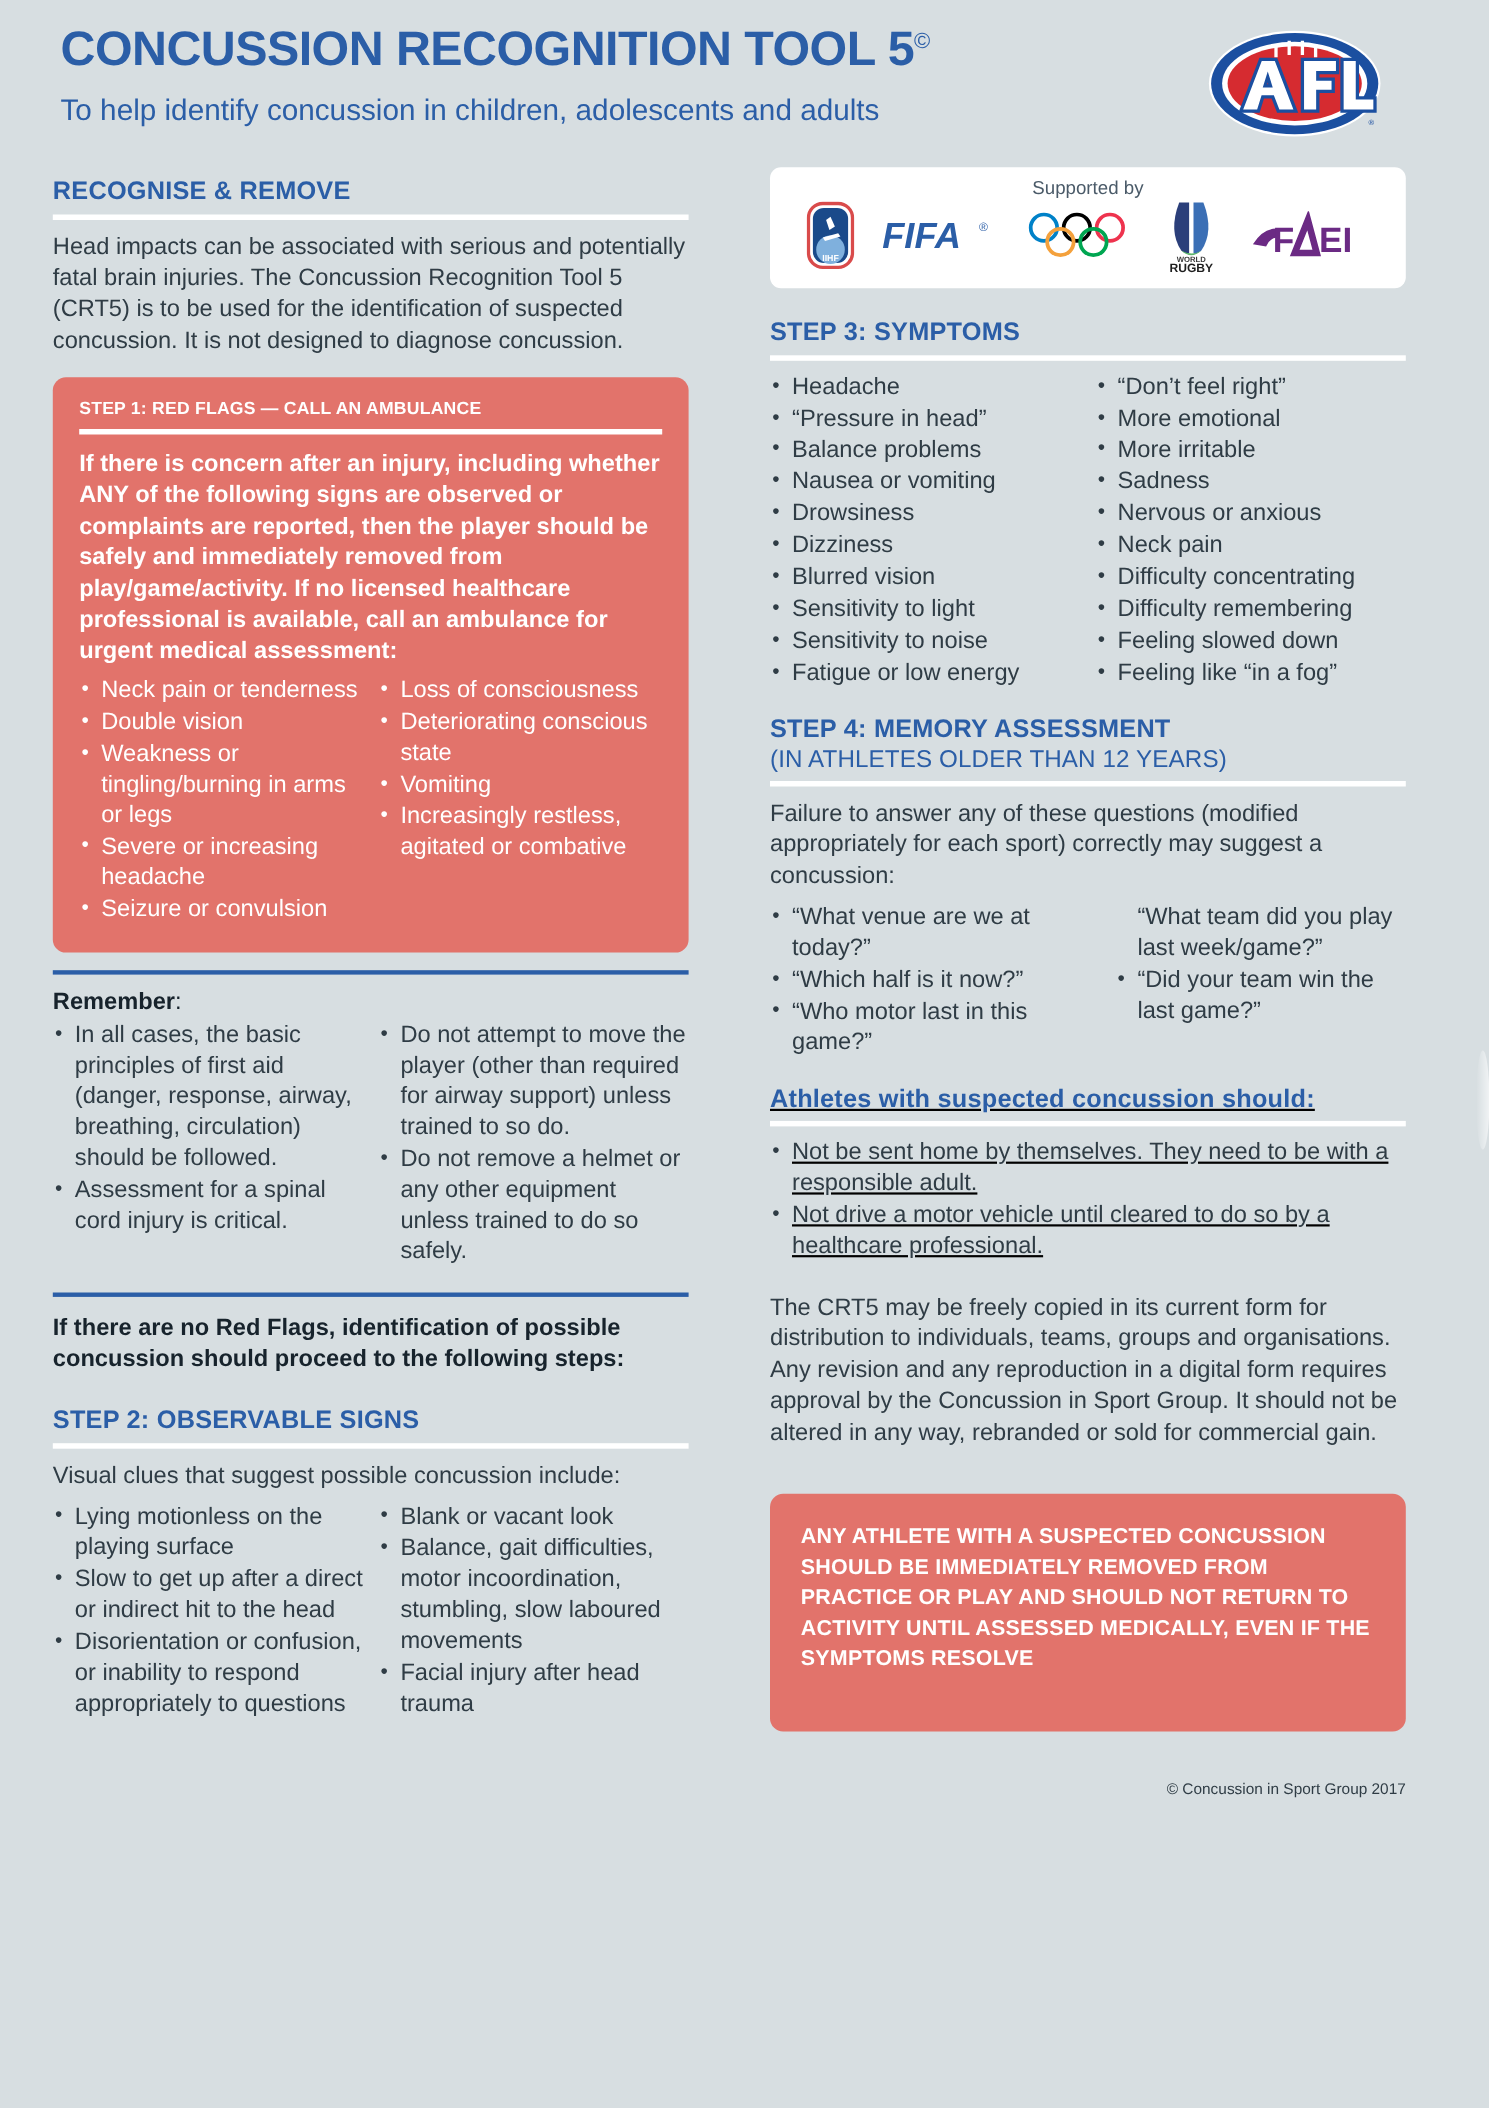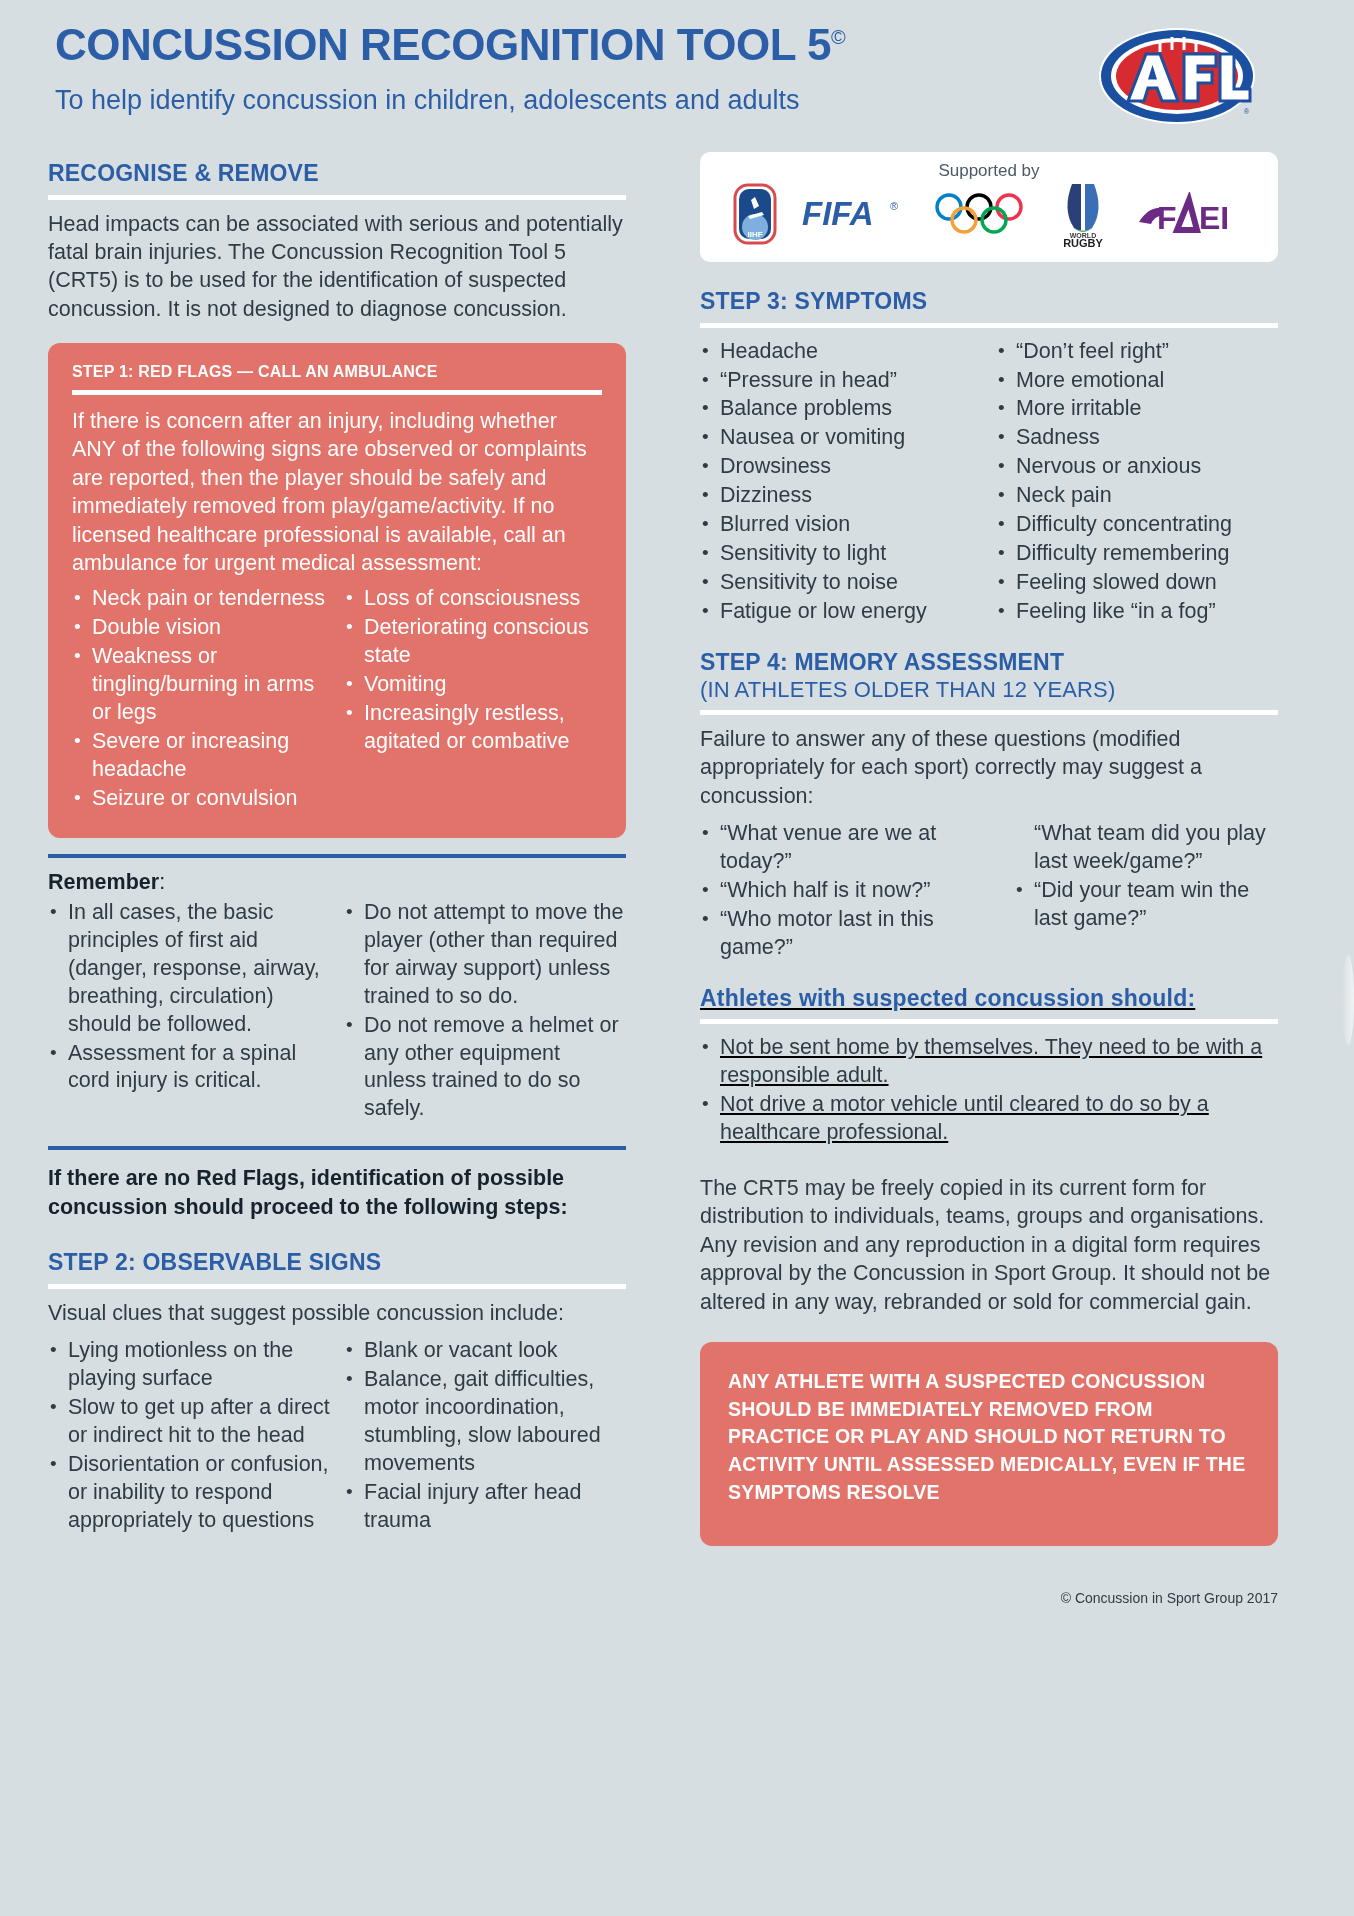--- a/index.html
+++ b/index.html
@@ -86,28 +86,28 @@
   .red-box {
     background: #e2736b; border-radius: 12px;
     padding: 20px 24px 24px 24px; color: #ffffff;
     margin-top: 20px;
   }
   .red-box h3 {
     font-size: 16px; font-weight: bold; letter-spacing: 0.2px; color: #fff;
   }
   .red-box .rule-white { background: #fff; height: 5px; margin: 9px 0 12px 0; }
   .red-box p {
-    font-size: 21.5px; line-height: 1.32; color: #fff;
+    font-size: 21.5px; line-height: 1.32; color: #fff; font-weight: bold;
   }
   .red-box ul.bl li { color: #fff; }
   .red-box .two-col { margin-top: 8px; }
   
   .warn-box {
     background: #e2736b; border-radius: 12px;
-    padding: 26px 28px 40px 28px; margin-top: 26px;
+    padding: 26px 28px 52px 28px; margin-top: 42px;
   }
   .warn-box p {
     font-size: 19.5px; font-weight: bold; line-height: 1.42;
     color: #ffffff; letter-spacing: 0.2px;
   }
   
   .support-strip {
     background: #ffffff; border-radius: 10px;
     height: 110px; position: relative; width: 578px;
   }

